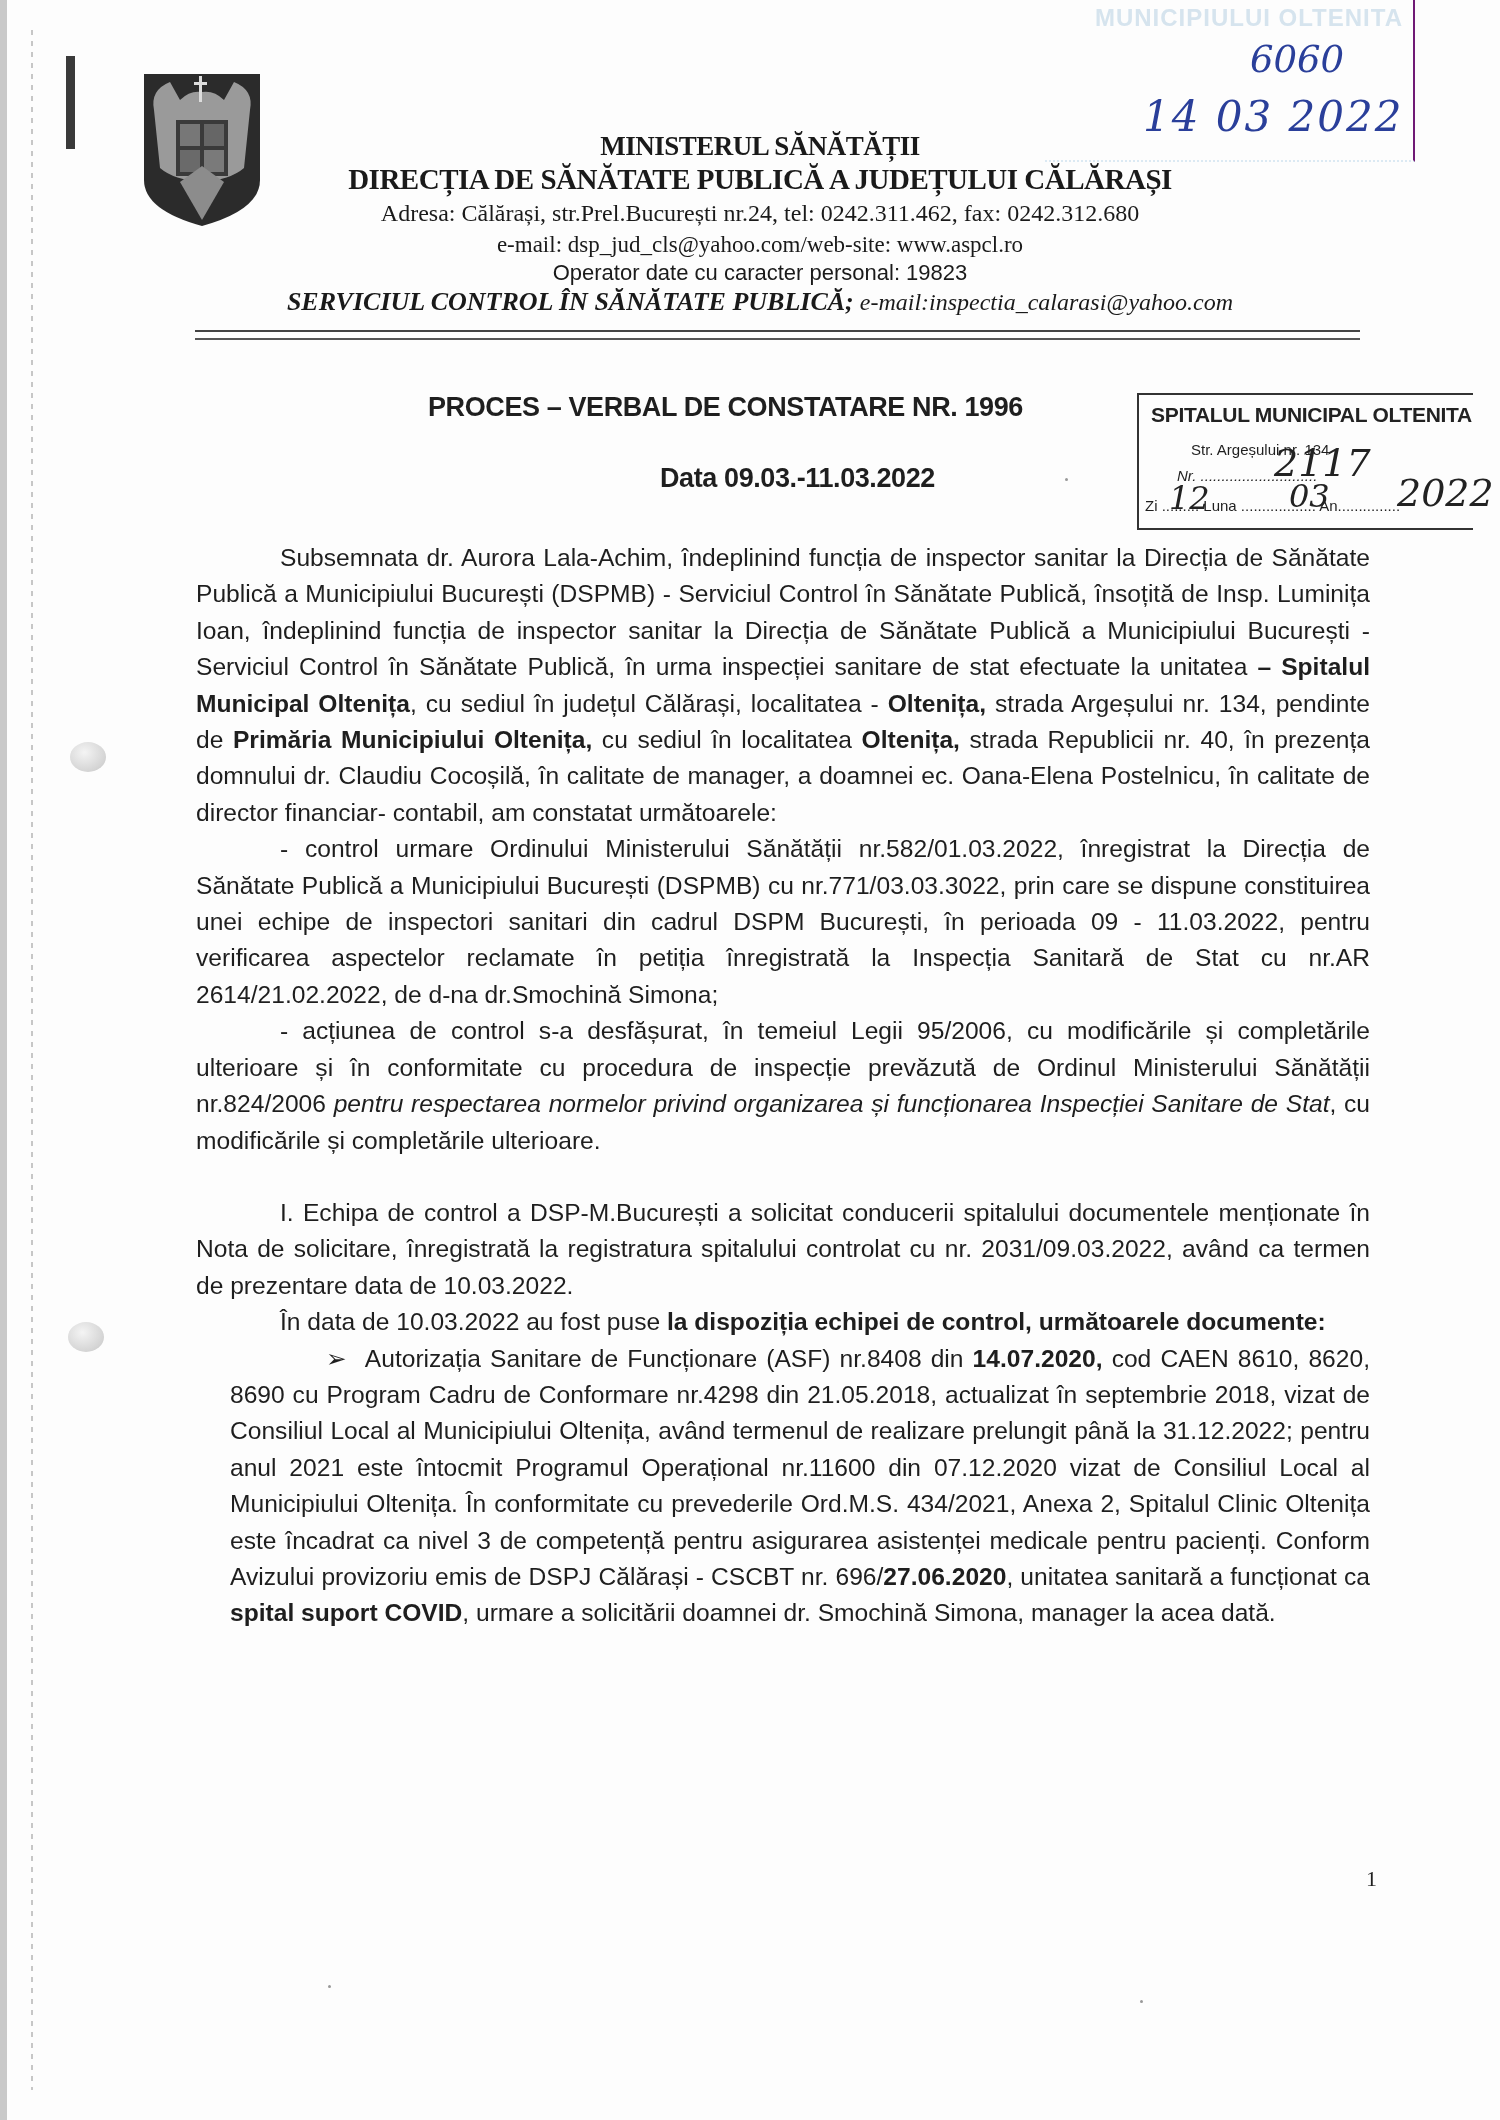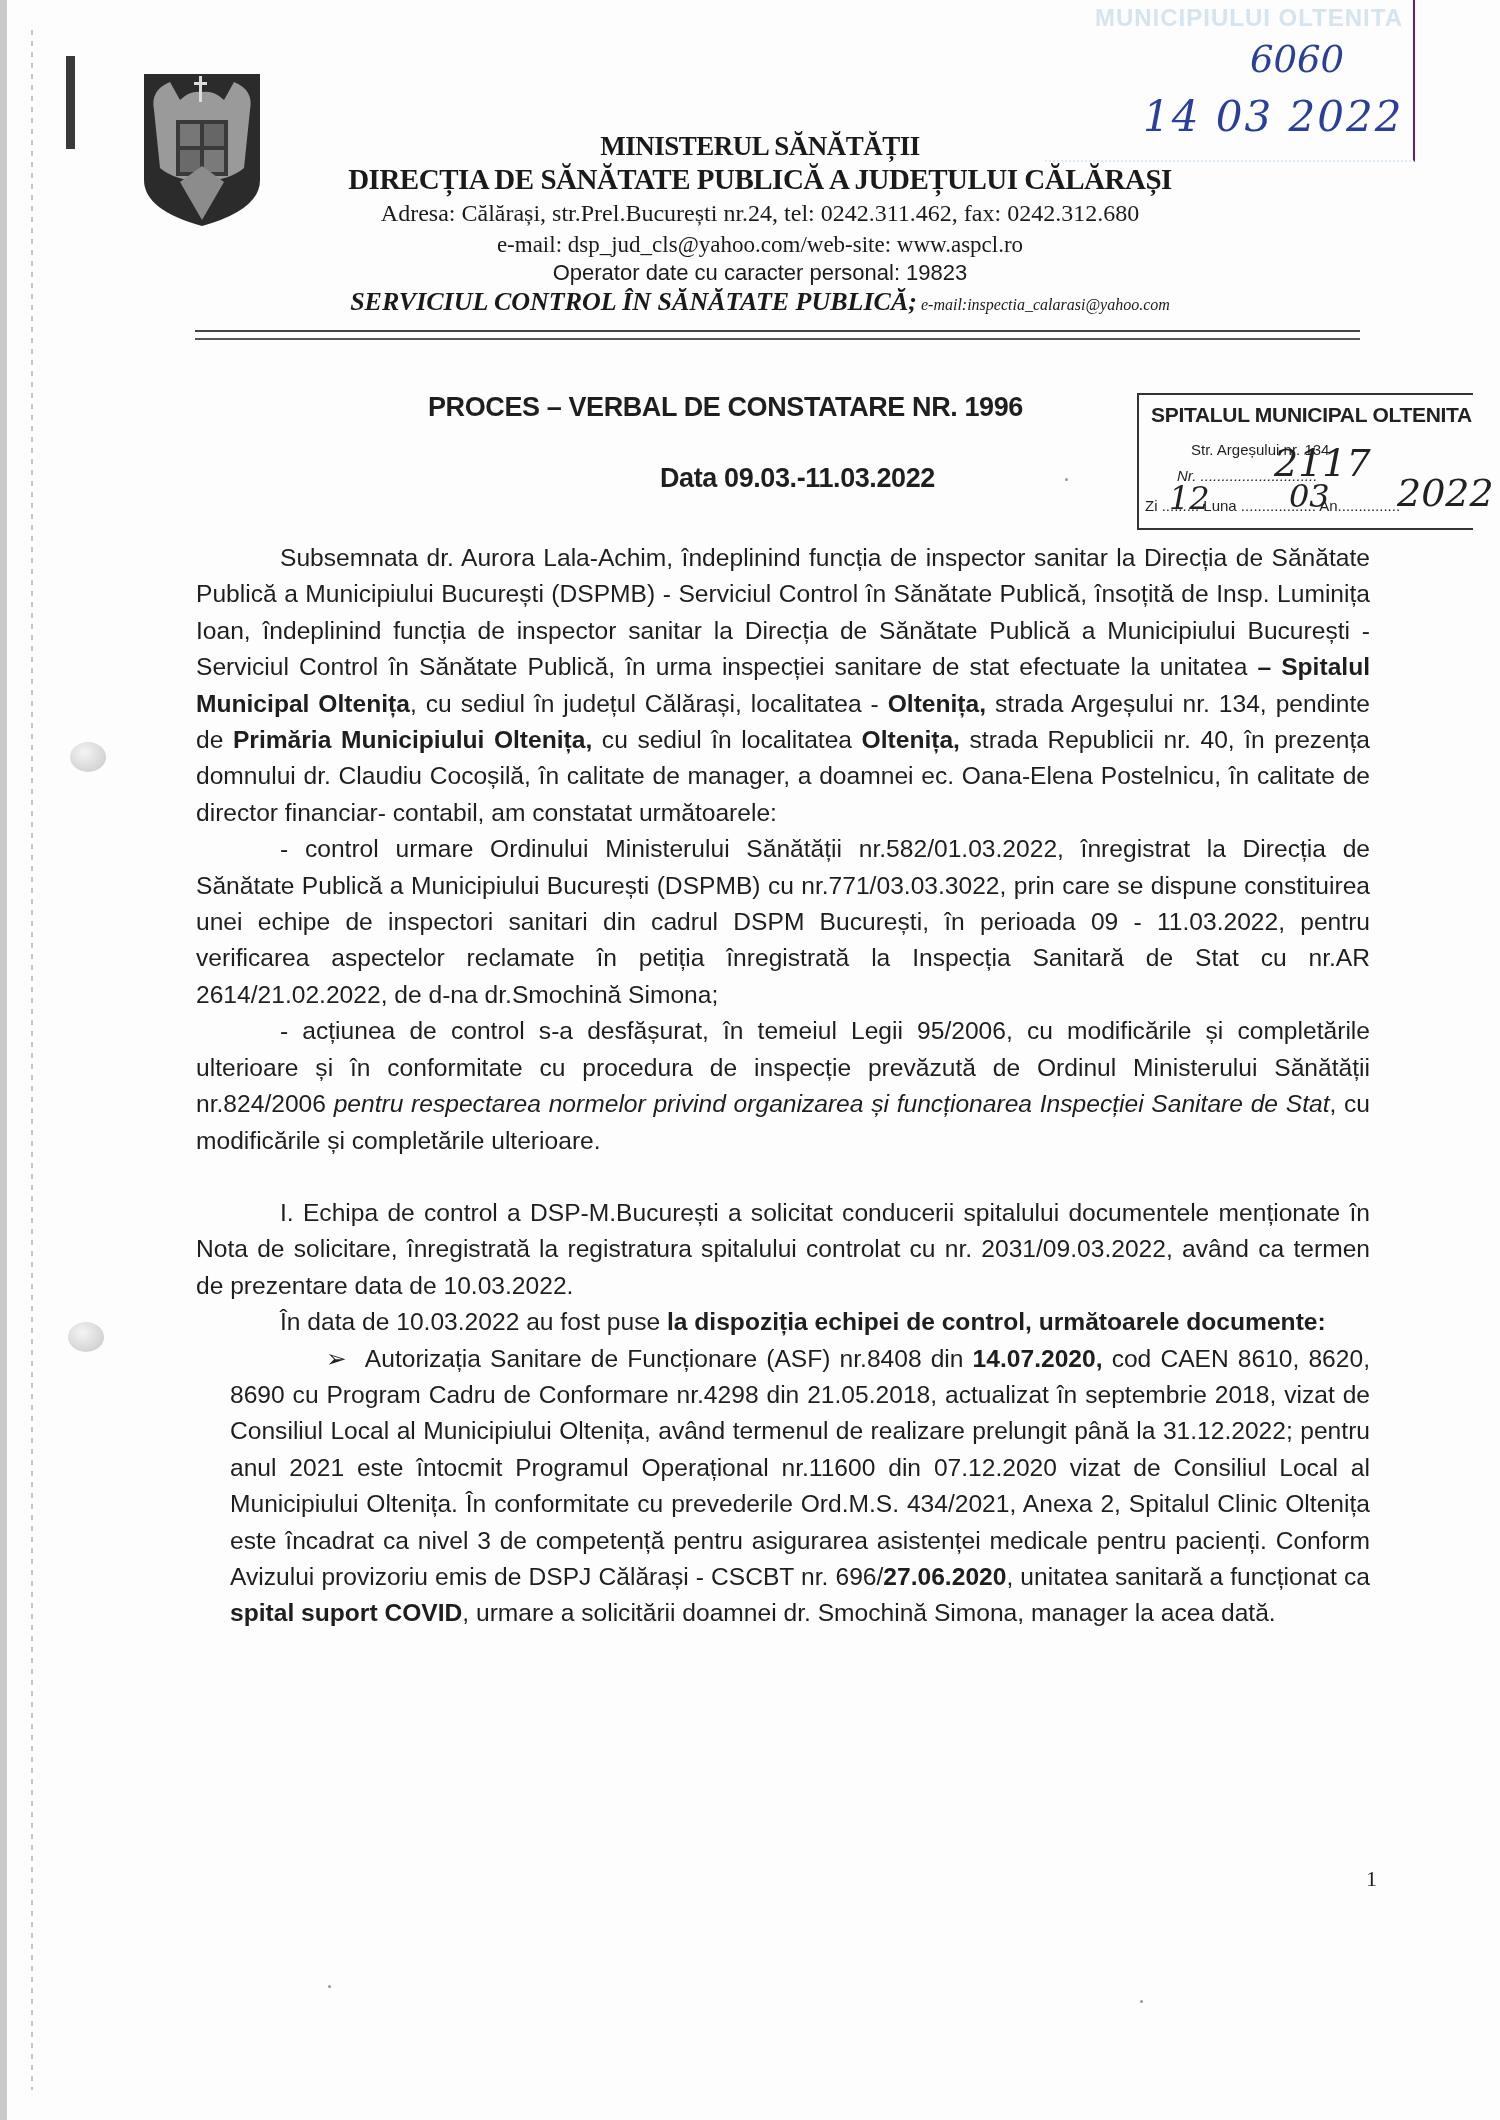--- a/index.html
+++ b/index.html
@@ -20,21 +20,21 @@
 
   .hdr { position:absolute; left:260px; width:1000px; text-align:center; white-space:nowrap;
     font-family:"Liberation Serif", serif; color:#1a1a1a; }
   .hdr-1 { top:131px; font-size:27px; font-weight:bold; letter-spacing:-0.5px; }
   .hdr-2 { top:163px; font-size:29px; font-weight:bold; letter-spacing:-0.5px; }
   .hdr-3 { top:200px; font-size:24px; }
   .hdr-4 { top:232px; font-size:23px; }
   .hdr-5 { top:260px; font-size:22px; font-family:"Liberation Sans", sans-serif; }
   .hdr-6 { top:287px; font-size:26px; }
   .hdr-6 b { font-style:italic; font-weight:bold; }
-  .hdr-6 i { font-style:italic; font-size:16px; }
+  .hdr-6 i { font-style:italic; font-size:24px; }
   .dbl-rule { position:absolute; left:195px; top:330px; width:1165px; height:6px;
     border-top:2px solid #444; border-bottom:2px solid #555; }
 
   .faded-stamp { position:absolute; left:1045px; top:0; width:368px; height:160px;
     border-right:2px solid #701a75; border-bottom:2px dotted #dbe9f3; }
   .faded-stamp-text { position:absolute; right:10px; top:4px; color:#d6e4ee;
     font-size:24px; font-weight:bold; letter-spacing:1px; white-space:nowrap; }
   .hand { position:absolute; font-family:"DejaVu Serif", serif; font-style:italic;
     color:#2a3f9a; white-space:nowrap; }
   .hand-reg-no { left:1250px; top:38px; font-size:37px; }

